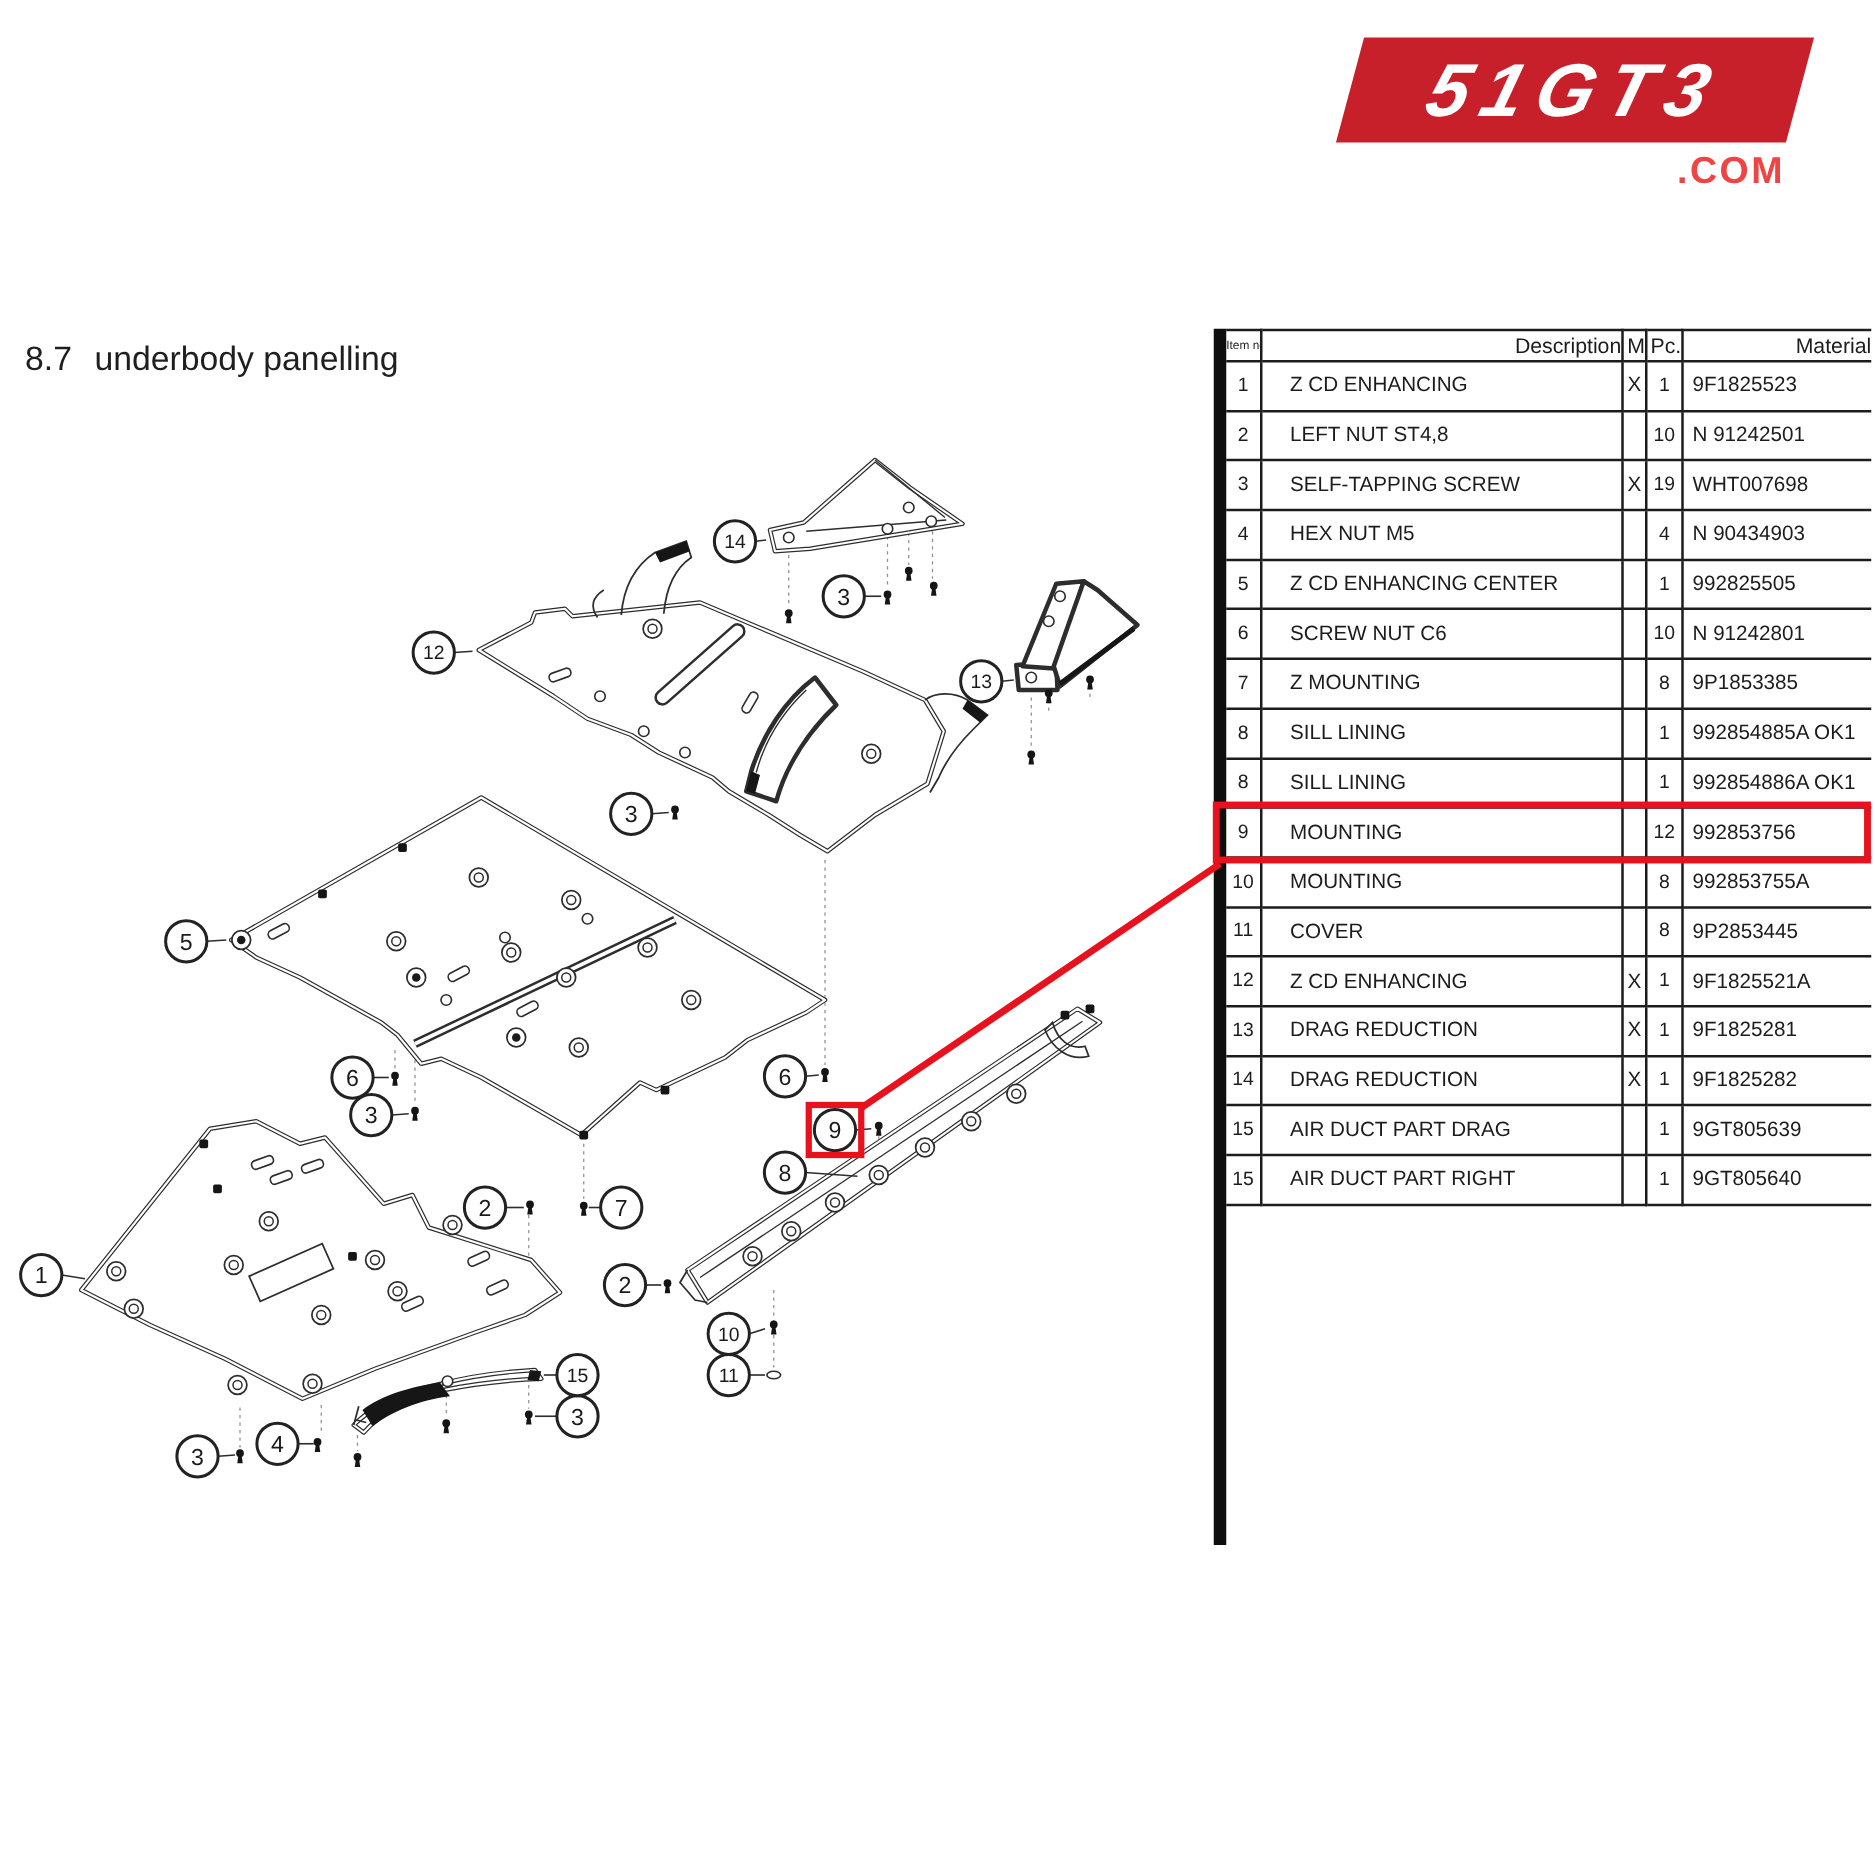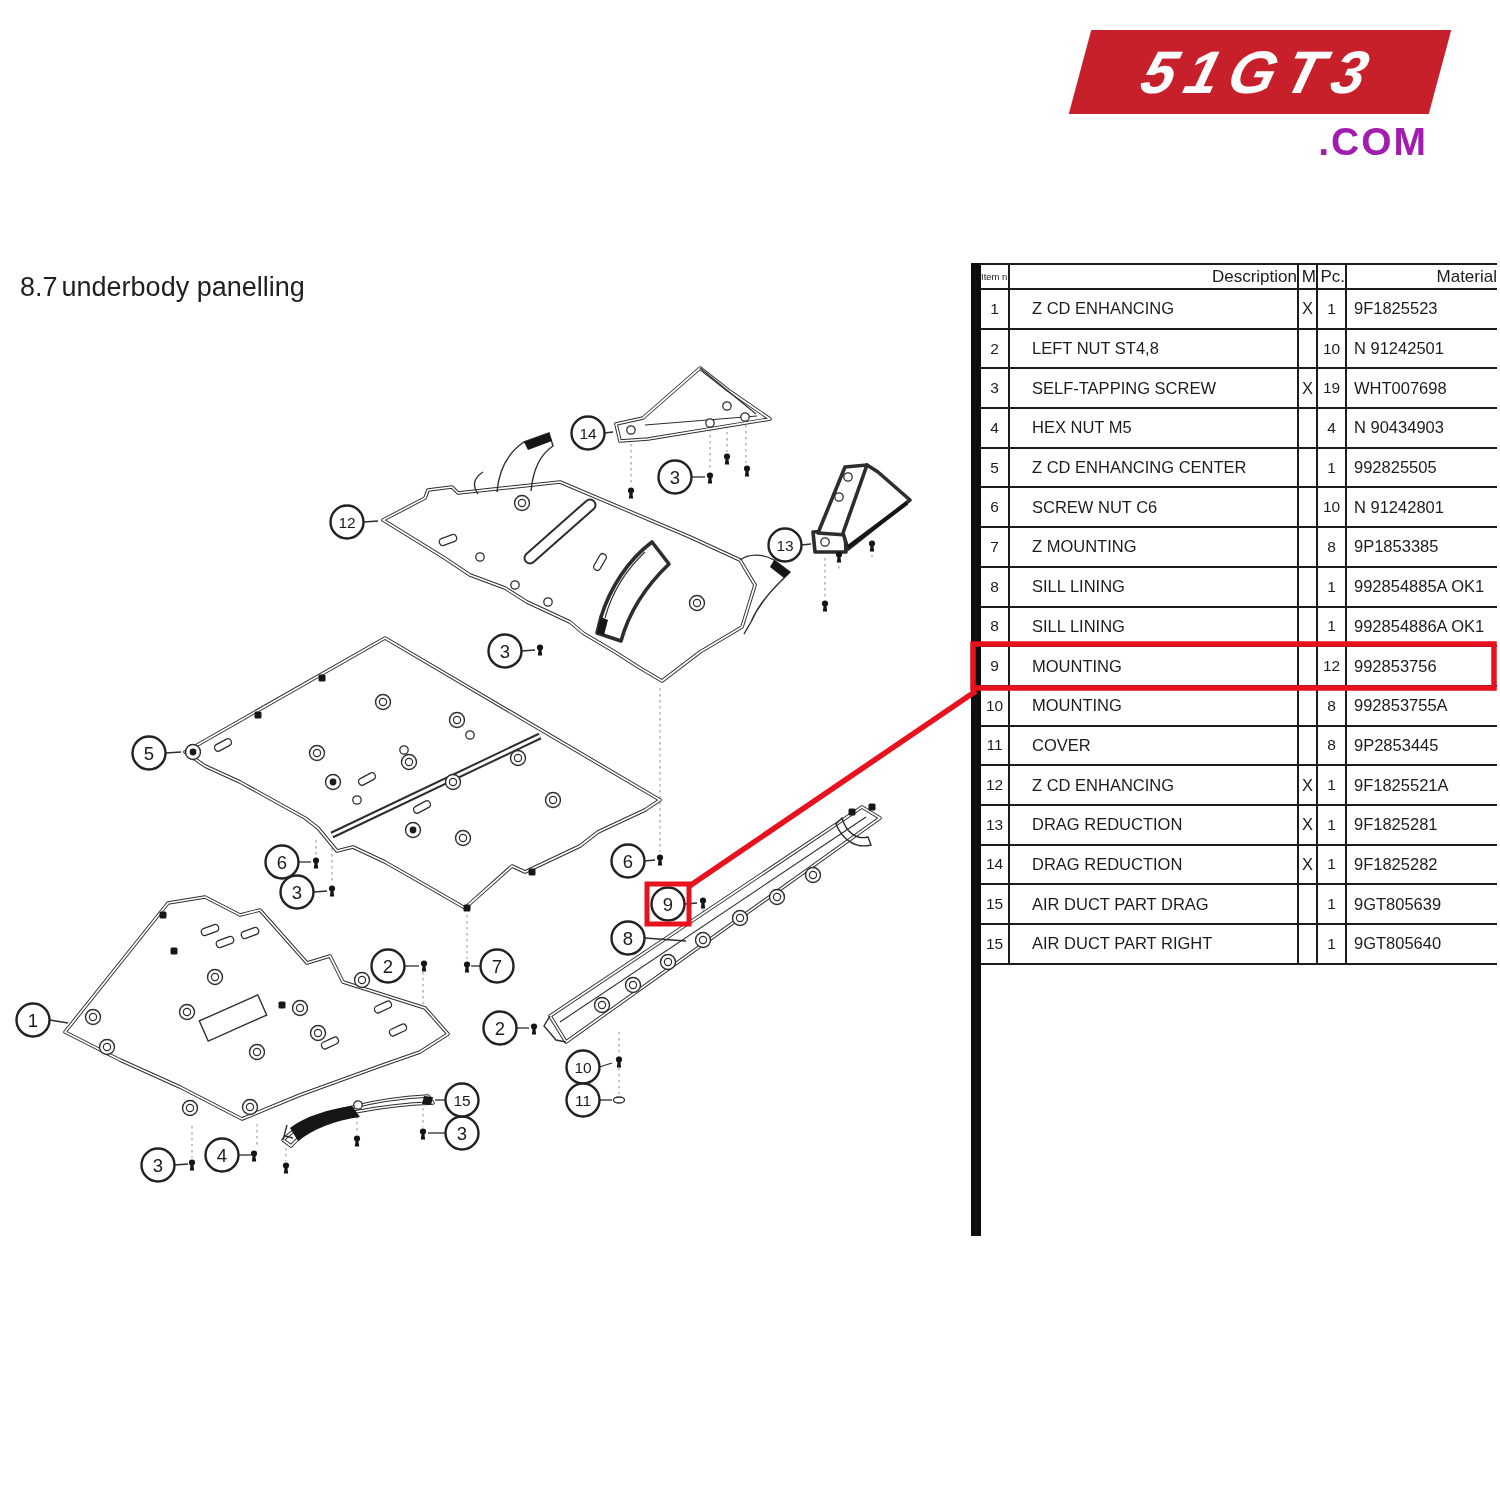--- a/index.html
+++ b/index.html
@@ -1,26 +1,26 @@
 <!DOCTYPE html>
 <html><head>
 <meta charset="utf-8">
 <style>
   html,body{margin:0;padding:0;background:#ffffff;}
   .page{position:relative;width:1500px;height:1500px;background:#fff;overflow:hidden;
         font-family:"Liberation Sans",sans-serif;color:#1c1c1c;}
   .title{position:absolute;left:20px;top:272px;font-size:27px;letter-spacing:0px;color:#1f1f1f;}
-  .title .num{margin-right:4px;}
+  .title .num{margin-right:18px;}
   
   .logo{position:absolute;left:1060px;top:28px;width:400px;height:122px;}
   .logo-box{position:absolute;left:20px;top:2px;width:360px;height:84px;background:#c8202a;
             transform:skewX(-15deg);display:flex;align-items:center;justify-content:center;}
   .logo-text{font-style:italic;font-weight:900;font-size:60px;color:#ffffff;letter-spacing:10px;
              font-family:"Liberation Sans",sans-serif;}
-  .logo-com{position:absolute;right:32px;top:92px;font-weight:700;font-size:39px;color:#a21caf;
+  .logo-com{position:absolute;right:32px;top:92px;font-weight:700;font-size:30px;color:#ef4444;
             letter-spacing:2px;}
   
   .vbar{position:absolute;left:971px;top:263px;width:10px;height:973px;background:#0e0e0e;}
   table.parts{position:absolute;left:981px;top:263px;width:516px;border-collapse:collapse;
               table-layout:fixed;}
   table.parts th,table.parts td{border:2px solid #1c1c1c;border-left:none;overflow:hidden;
               white-space:nowrap;font-weight:normal;}
   table.parts th{border-top:2px solid #1c1c1c;}
   table.parts td,table.parts th{border-right:2px solid #1c1c1c;}
   table.parts td:last-child,table.parts th:last-child{border-right:none;}

